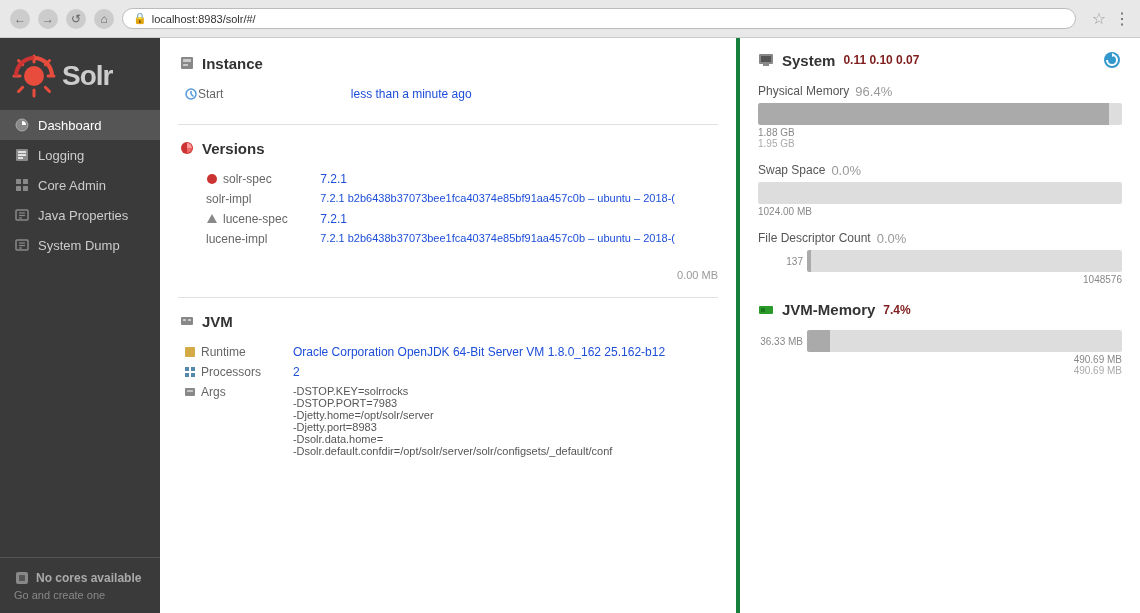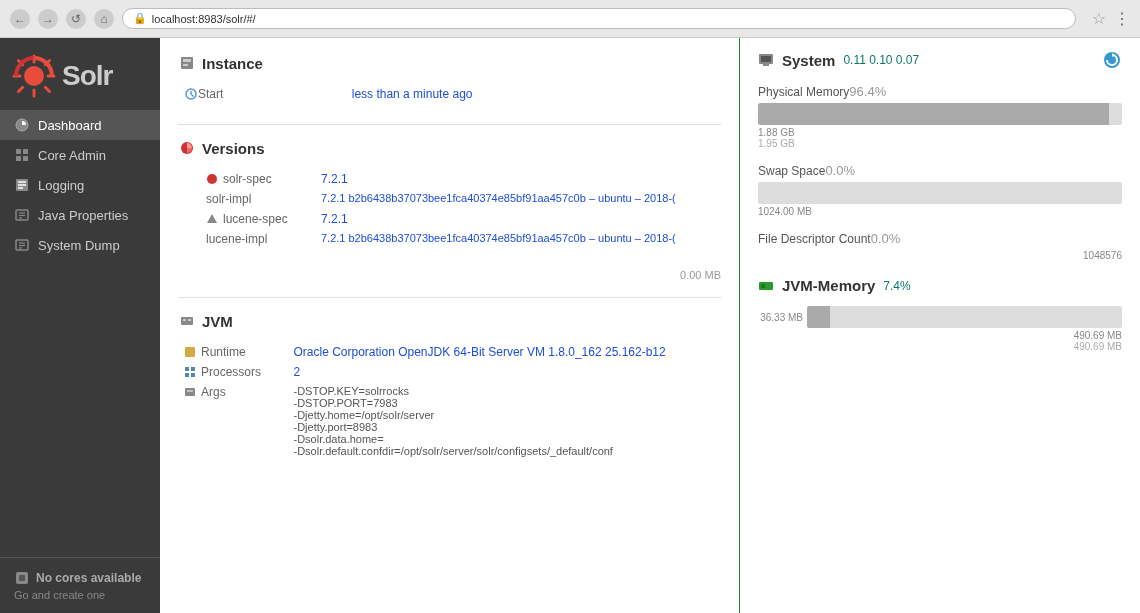--- a/index.html
+++ b/index.html
@@ -89,21 +89,21 @@
     
     .main-content {
       flex: 1;
       display: flex;
       overflow: hidden;
     }
     .left-panel {
       flex: 1;
       padding: 16px 18px;
       overflow-y: auto;
-      border-right: 1px solid #15803d;
+      border-right: 4px solid #15803d;
     }
     .right-panel {
       width: 400px;
       padding: 12px 18px;
       overflow-y: auto;
       background: white;
     }
 
     
     .section-title {
@@ -125,26 +125,26 @@
 
     
     .system-header {
       display: flex; align-items: center; justify-content: space-between;
       margin-bottom: 14px;
     }
     .system-title {
       display: flex; align-items: center; gap: 8px;
       font-size: 15px; font-weight: bold; color: #333;
     }
-    .system-load { color: #0f766e; font-size: 12px; font-weight: normal; }
+    .system-load { color: #7f1d1d; font-size: 12px; font-weight: bold; }
 
     .stat-block { margin-bottom: 14px; }
     .stat-label {
       font-size: 12px; color: #555; margin-bottom: 4px;
-      display: flex; align-items: center; 
+      display: flex; gap: 6px;
     }
     .stat-pct { color: #999; font-size: 13px; }
     .progress-wrap {
       background: #ddd;
       height: 22px;
       border-radius: 2px;
       position: relative;
       overflow: hidden;
     }
     .progress-bar {
@@ -217,38 +217,38 @@
           <svg width="14" height="14" viewBox="0 0 14 14">
               <circle cx="7" cy="7" r="6" fill="#888" stroke="#aaa"></circle>
               <path d="M7 7 L7 3 A4 4 0 0 1 11 7Z" fill="#fff"></path>
             </svg>
         </span>
         <span>Dashboard</span>
       </div>
       <div class="sidebar-item">
         <span class="sidebar-icon">
           <svg width="14" height="14" viewBox="0 0 14 14">
+              <rect x="1" y="1" width="12" height="12" rx="1" fill="#888"></rect>
+              <line x1="3" y1="4" x2="11" y2="4" stroke="#fff" stroke-width="1.5"></line>
+              <line x1="3" y1="7" x2="11" y2="7" stroke="#fff" stroke-width="1.5"></line>
+              <line x1="3" y1="10" x2="8" y2="10" stroke="#fff" stroke-width="1.5"></line>
+            </svg>
+        </span>
+        <span>Logging</span>
+      </div>
+      <div class="sidebar-item">
+        <span class="sidebar-icon">
+          <svg width="14" height="14" viewBox="0 0 14 14">
               <rect x="1" y="1" width="5" height="5" rx="0.5" fill="#888"></rect>
               <rect x="8" y="1" width="5" height="5" rx="0.5" fill="#888"></rect>
               <rect x="1" y="8" width="5" height="5" rx="0.5" fill="#888"></rect>
               <rect x="8" y="8" width="5" height="5" rx="0.5" fill="#888"></rect>
             </svg>
         </span>
         <span>Core Admin</span>
-      </div>
-      <div class="sidebar-item">
-        <span class="sidebar-icon">
-          <svg width="14" height="14" viewBox="0 0 14 14">
-              <rect x="1" y="1" width="12" height="12" rx="1" fill="#888"></rect>
-              <line x1="3" y1="4" x2="11" y2="4" stroke="#fff" stroke-width="1.5"></line>
-              <line x1="3" y1="7" x2="11" y2="7" stroke="#fff" stroke-width="1.5"></line>
-              <line x1="3" y1="10" x2="8" y2="10" stroke="#fff" stroke-width="1.5"></line>
-            </svg>
-        </span>
-        <span>Logging</span>
       </div>
       <div class="sidebar-item">
         <span class="sidebar-icon">
           <svg width="14" height="14" viewBox="0 0 14 14">
               <rect x="1" y="2" width="12" height="10" rx="1" fill="none" stroke="#888" stroke-width="1.5"></rect>
               <line x1="4" y1="5" x2="10" y2="5" stroke="#888" stroke-width="1.2"></line>
               <line x1="4" y1="7.5" x2="10" y2="7.5" stroke="#888" stroke-width="1.2"></line>
               <line x1="4" y1="10" x2="7" y2="10" stroke="#888" stroke-width="1.2"></line>
             </svg>
         </span>
@@ -469,20 +469,26 @@
         <div style="font-size:10px;color:#888;margin-top:2px;">
           <div>1024.00 MB</div>
         </div>
       </div>
 
       <div class="stat-block">
         <div class="stat-label">
           <span>File Descriptor Count</span>
           <span class="stat-pct">0.0%</span>
         </div>
+        <div class="bar-with-left">
+          <span class="bar-left-val">137</span>
+          <div class="progress-wrap" style="flex:1;">
+            <div class="progress-bar" style="width:1.3%;"></div>
+          </div>
+        </div>
         <div style="text-align:right;font-size:10px;color:#888;margin-top:2px;">
           <span>1048576</span>
         </div>
       </div>
 
       <div class="jvm-section">
         <div class="system-title" style="margin-bottom:12px;">
           <svg width="16" height="16" viewBox="0 0 16 16">
             <rect x="1" y="4" width="14" height="8" rx="1" fill="#2a9a2a"></rect>
             <rect x="3" y="6" width="4" height="4" rx="0.5" fill="#1a7a1a"></rect>

